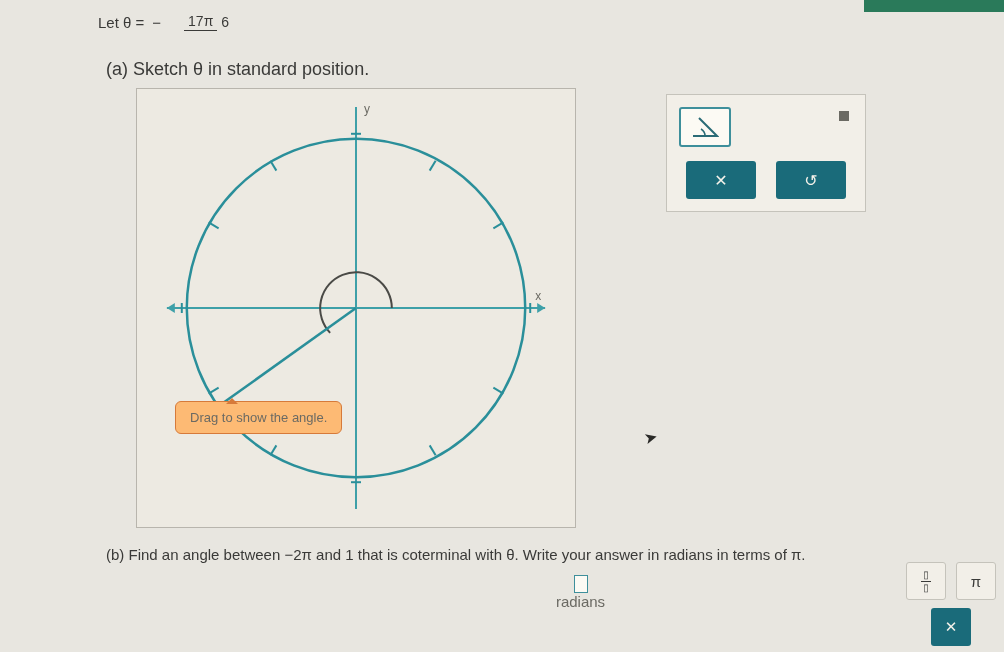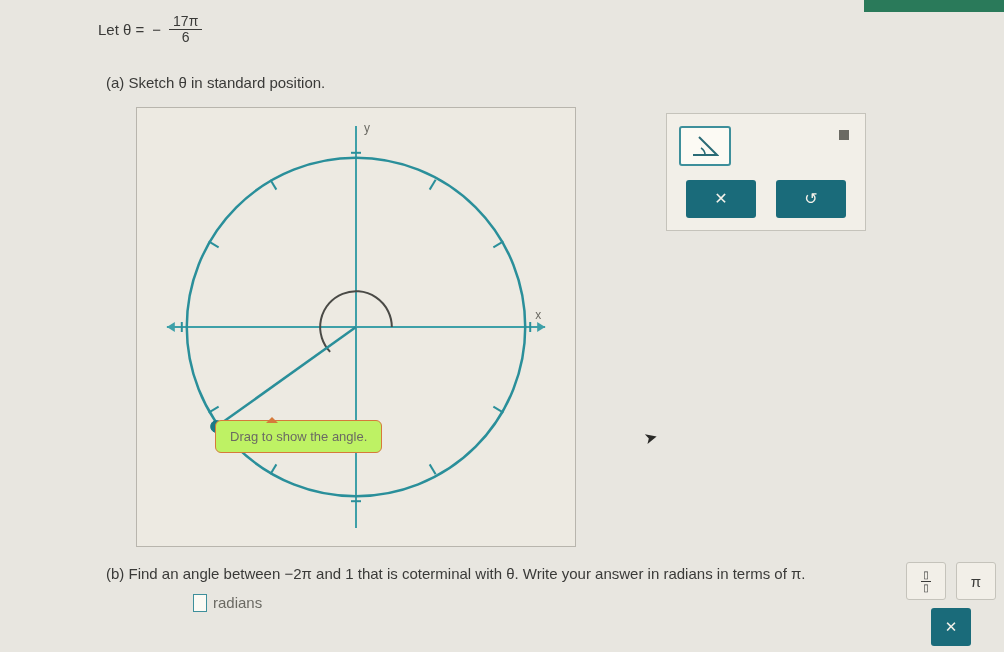--- a/index.html
+++ b/index.html
@@ -23,58 +23,57 @@
     }
     .problem-statement {
       display: flex;
       align-items: center;
       gap: 8px;
       font-size: 15px;
       margin-bottom: 28px;
     }
     .fraction {
       display: inline-flex;
-      flex-direction: column;
       align-items: center;
       vertical-align: middle;
       font-size: 14px;
       line-height: 1.1;
+      margin-left: 15px;
     }
     .fraction .num { border-bottom: 1.5px solid #3a3a38; padding: 0 4px; }
     .fraction .den { padding: 0 4px; }
     .part-a-label {
-      font-size: 15px;
-      margin-bottom: 16px;
+      font-size: 18px;
+      margin-bottom: 8px;
       margin-left: 8px;
     }
     .main-row {
       display: flex;
       gap: 90px;
       align-items: flex-start;
     }
     .sketch-area {
       width: 440px;
       height: 440px;
       border: 1px solid #b8b5ad;
       background: #edeae2;
       position: relative;
       margin-left: 38px;
     }
     .sketch-svg { width: 100%; height: 100%; }
     .drag-tooltip {
       position: absolute;
       left: 38px;
       top: 312px;
-      background: #bef264;
+      background: #fdba74;
       border: 1.5px solid #d67a3a;
       border-radius: 6px;
       padding: 8px 14px;
       font-size: 13px;
       color: #6b6a63;
-      margin-left: 40px;
     }
     .drag-tooltip::before {
       content: '';
       position: absolute;
       top: -10px;
       left: 50px;
       border: 6px solid transparent;
       border-bottom-color: #d67a3a;
     }
     .tool-panel {
@@ -125,23 +124,23 @@
     .part-b {
       margin-top: 18px;
       margin-left: 8px;
       font-size: 15px;
     }
     .part-b-answer {
       margin-top: 12px;
       margin-left: 95px;
       display: flex;
       align-items: center;
-      gap: 6px;
       font-size: 15px;
       color: #6b6a63;
+      flex-direction: column;
     }
     .answer-box {
       width: 14px; height: 18px;
       border: 1.5px solid #3e8f9b;
       background: #fcfaf4;
     }
     .side-panel {
       position: absolute;
       right: 8px;
       bottom: 6px;

